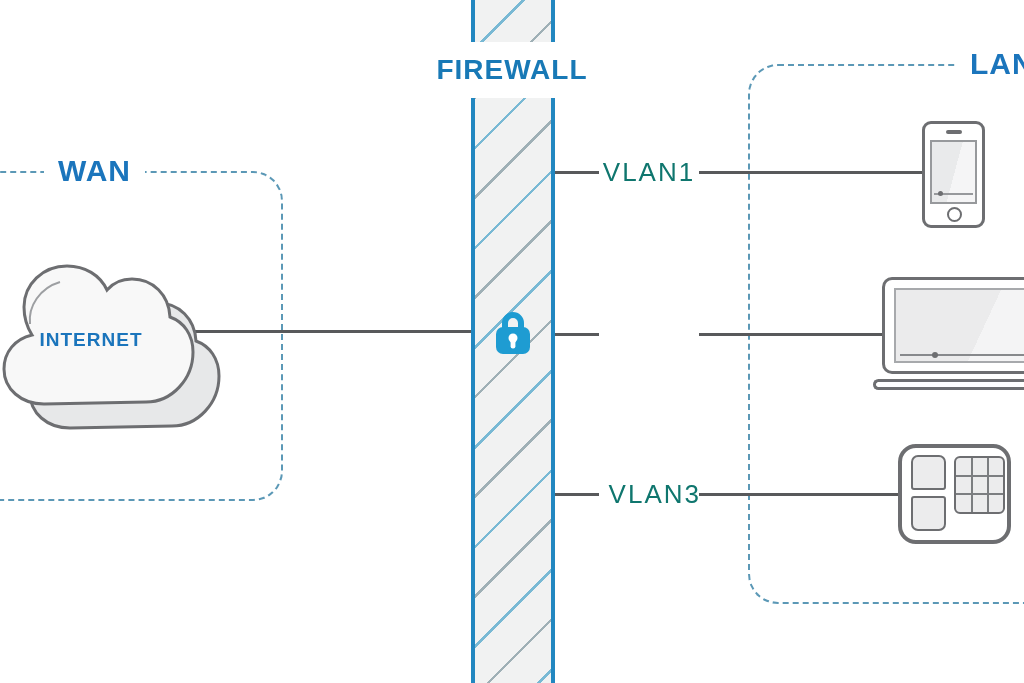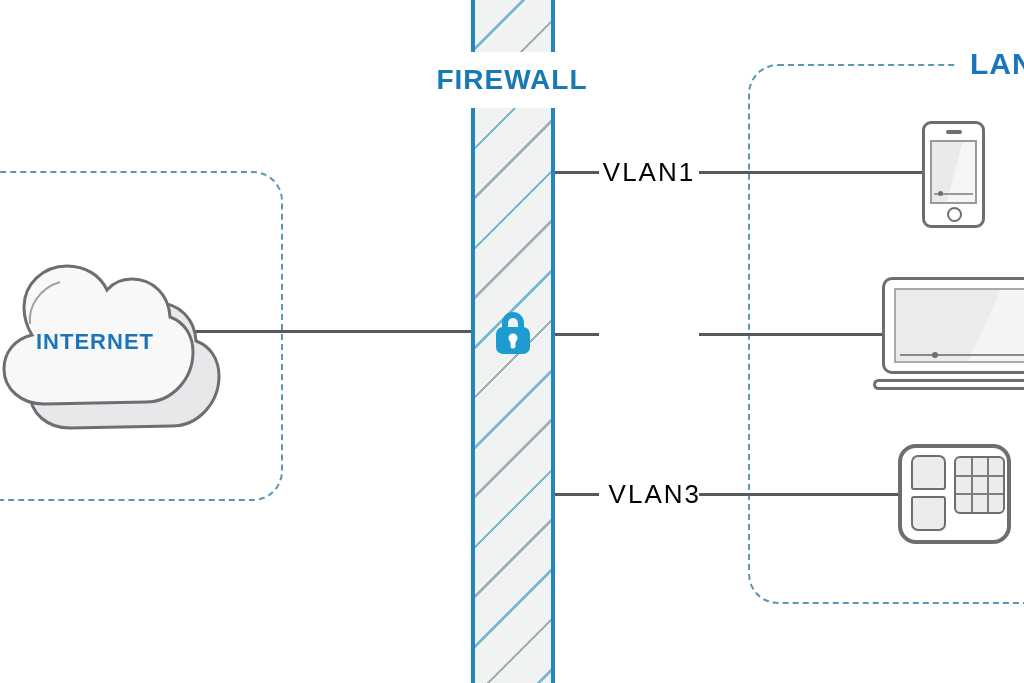--- a/index.html
+++ b/index.html
@@ -20,37 +20,37 @@
   
   #firewall-wall{
     position:absolute;left:471px;top:0;width:84px;height:683px;z-index:3;box-sizing:border-box;
     border-left:4px solid #2287c0;border-right:4px solid #2287c0;
     background-color:#f1f2f2;
     background-image:repeating-linear-gradient(135deg,
       transparent 0 33px,#79b9d4 33px 35.5px,
       transparent 35.5px 68px,#9fb0b6 68px 70.5px);
   }
   #firewall-label-box{
-    position:absolute;left:428px;top:52px;width:168px;height:56px;z-index:5;
+    position:absolute;left:428px;top:42px;width:168px;height:56px;z-index:5;
     background:#fff;display:flex;align-items:center;justify-content:center;
   }
   #firewall-label-box span{
     font-size:28px;font-weight:bold;color:#1879b6;letter-spacing:1px;
   }
   
   .hline{position:absolute;height:3px;background:#58595b;z-index:2;}
   .vlan-label{
     position:absolute;left:597px;width:104px;text-align:center;z-index:2;
-    font-size:26px;color:#000000;letter-spacing:2px;font-weight:normal;
+    font-size:26px;color:#0f766e;letter-spacing:2px;font-weight:normal;
   }
   
   #cloud-wrap{position:absolute;left:0;top:262px;width:232px;height:168px;z-index:3;}
   #internet-label{
     position:absolute;left:36px;top:329px;width:110px;text-align:center;z-index:4;
-    font-size:22px;font-weight:bold;color:#1b75bc;letter-spacing:1px;
+    font-size:19px;font-weight:bold;color:#1b75bc;letter-spacing:1px;
   }
   
   #lock-wrap{position:absolute;left:493px;top:309px;width:40px;height:48px;z-index:4;}
   
   #smartphone{
     position:absolute;left:922px;top:121px;width:63px;height:107px;z-index:3;
     background:#fff;border:3px solid #6d6e71;border-radius:9px;box-sizing:border-box;
   }
   #smartphone .speaker{position:absolute;left:50%;top:6px;width:16px;height:4px;margin-left:-8px;background:#6d6e71;border-radius:2px;}
   #smartphone .screen{
@@ -89,20 +89,21 @@
   }
   #keypad .gv{position:absolute;top:0;bottom:0;width:2px;background:#7c7e81;}
   #keypad .gh{position:absolute;left:0;right:0;height:2px;background:#7c7e81;}
 </style>
 </head>
 <body>
 
 <div id="canvas">
 
   <div class="zone zone-wan"></div>
+  <div class="zone-label zone-label-wan">WAN</div>
 
   <div class="zone zone-lan"></div>
   <div class="zone-label zone-label-lan">LAN</div>
 
   <div class="hline" style="left:150px;top:330px;width:321px;"></div>
 
   <div class="hline" style="left:555px;top:171px;width:44px;"></div>
   <div class="vlan-label" style="top:157px;">VLAN1</div>
   <div class="hline" style="left:699px;top:171px;width:226px;"></div>
 

